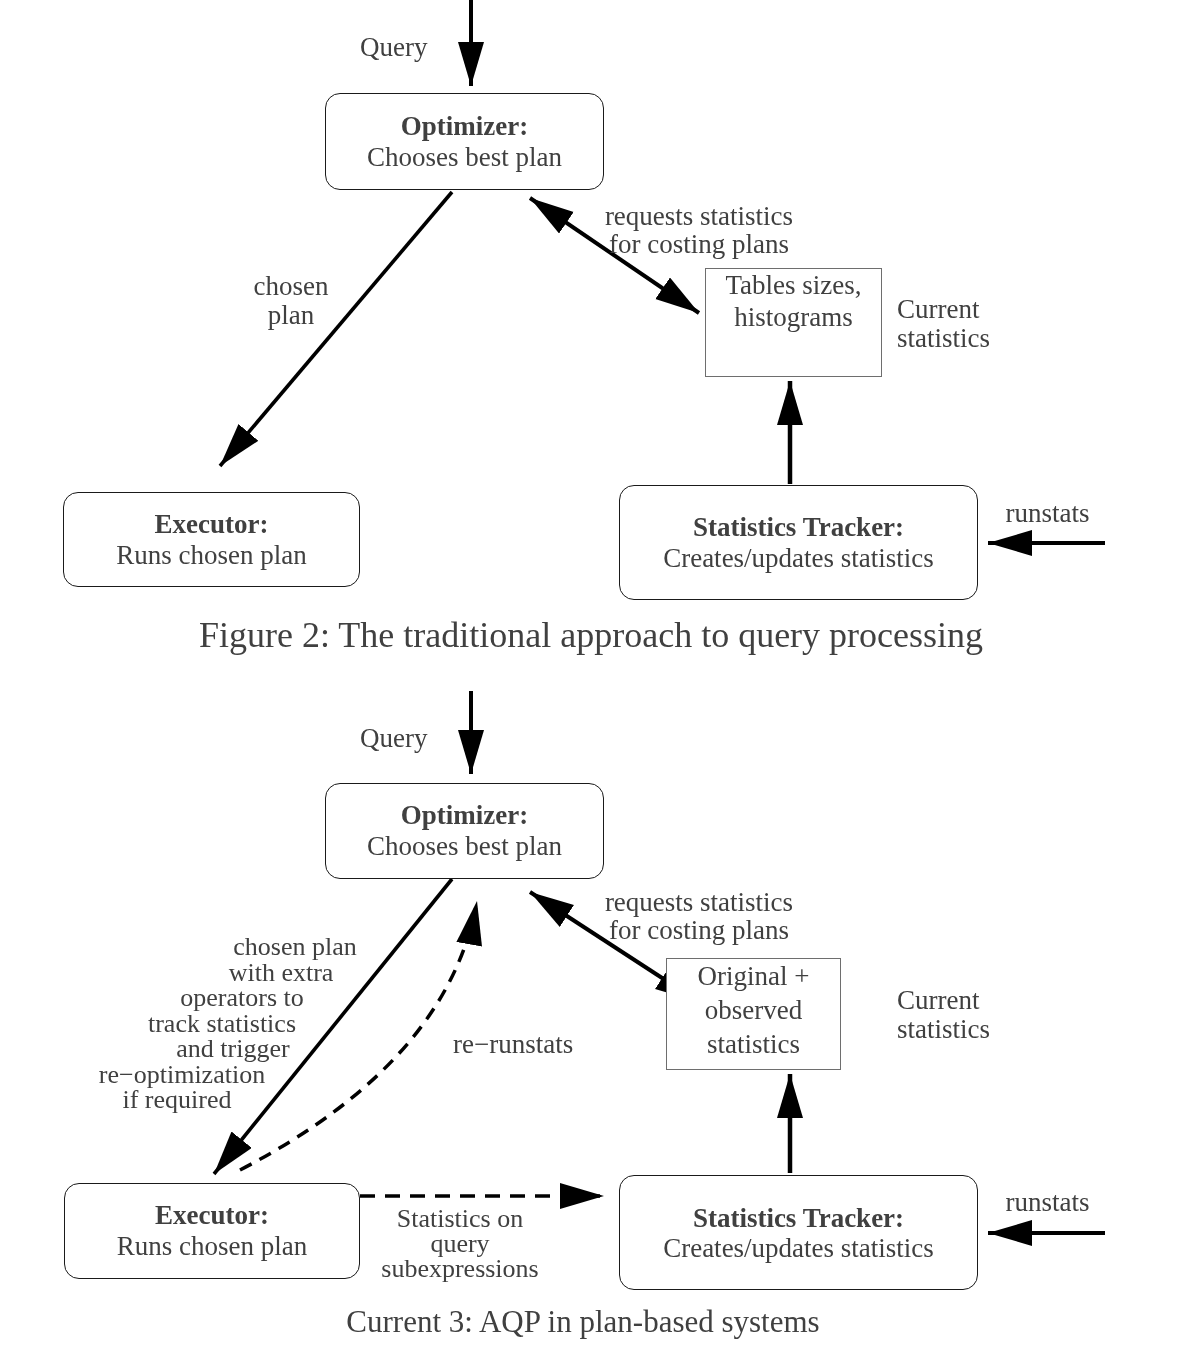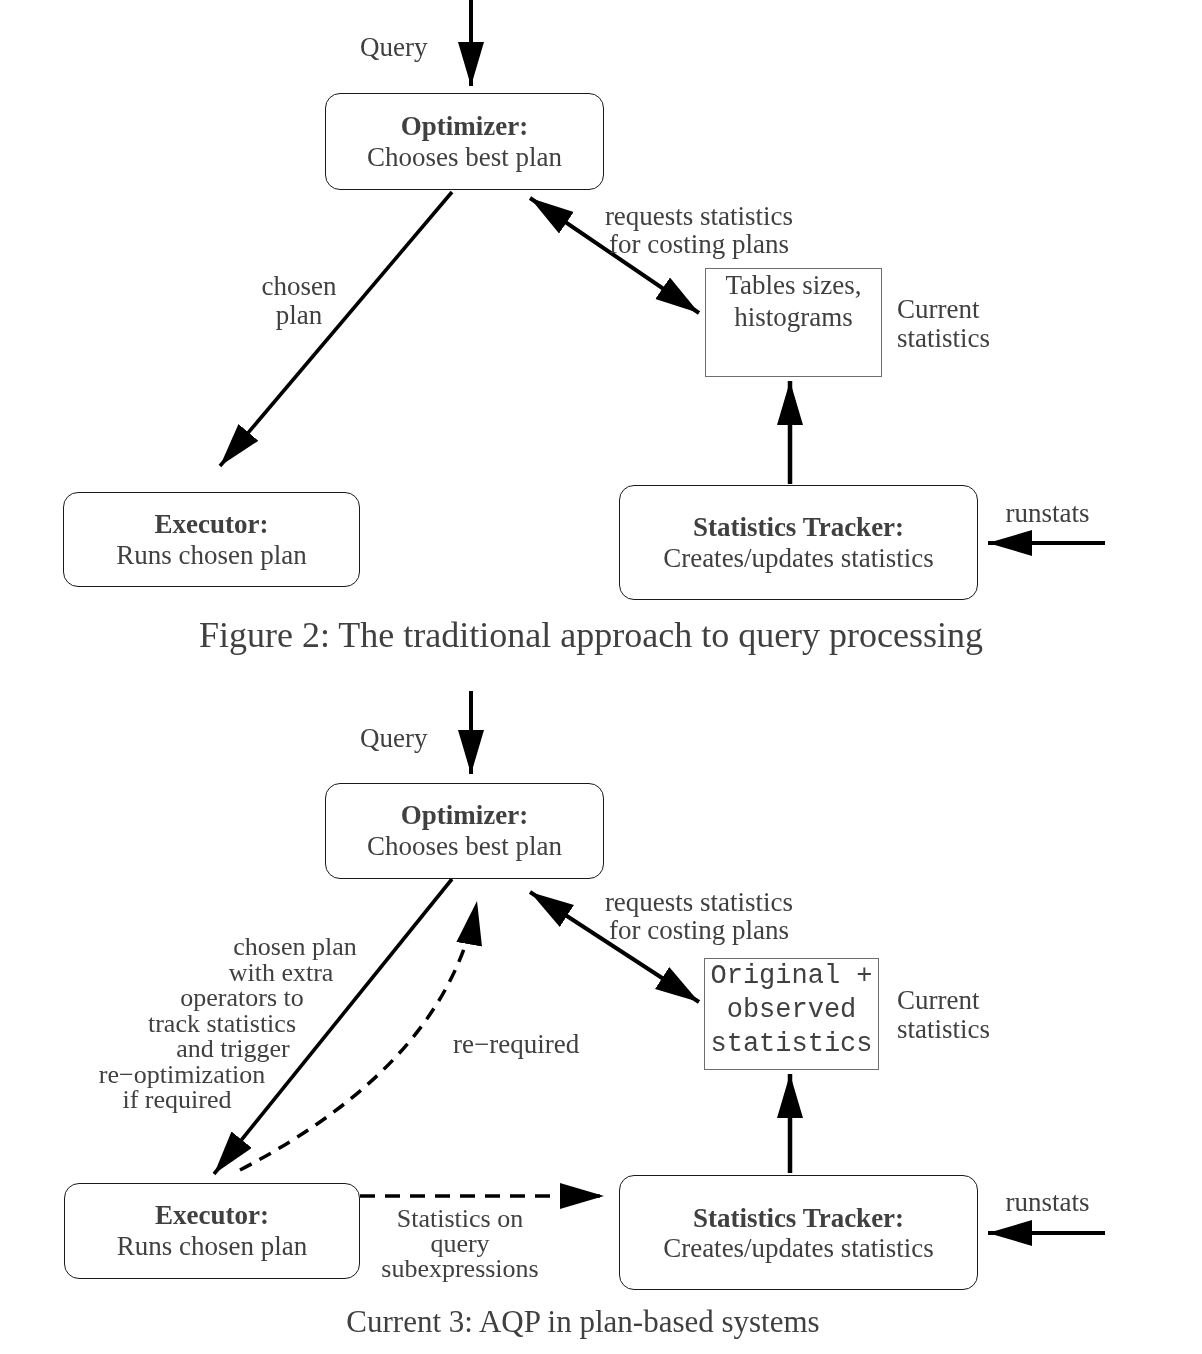--- a/index.html
+++ b/index.html
@@ -34,21 +34,21 @@
     font-size:27px;line-height:32px;
   }
   .box-title{font-weight:bold;text-align:right;}
 
   
   .lbl{position:absolute;font-size:27px;line-height:29px;white-space:nowrap;}
   .lbl.center{text-align:center;white-space:normal;}
 
   .f2-query-label{left:360px;top:33px;}
   .f2-optimizer{left:325px;top:93px;width:277px;height:95px;}
-  .f2-chosen-label{left:239px;top:272px;width:120px;text-align:center;}
+  .f2-chosen-label{left:231px;top:272px;width:120px;text-align:center;}
   .f2-requests-label{left:565px;top:202px;width:268px;line-height:28px;}
   .f2-tables-box{left:705px;top:268px;width:175px;height:107px;}
   .f2-current-label{left:897px;top:295px;}
   .f2-executor{left:63px;top:492px;width:295px;height:93px;}
   .f2-tracker{left:619px;top:485px;width:357px;height:113px;}
   .f2-runstats-label{left:980px;top:499px;width:135px;text-align:center;}
   .f2-caption{left:0;top:615px;width:1166px;text-align:center;font-size:36px;line-height:40px;margin-left:8px;}
 
   .f3-query-label{left:360px;top:724px;}
   .f3-optimizer{left:325px;top:783px;width:277px;height:94px;}
@@ -56,21 +56,21 @@
   .f3-chosen-label div{text-align:center;}
   .f3-chosen-label div:nth-child(1){transform:translateX(70px);}
   .f3-chosen-label div:nth-child(2){transform:translateX(56px);}
   .f3-chosen-label div:nth-child(3){transform:translateX(17px);}
   .f3-chosen-label div:nth-child(4){transform:translateX(-3px);}
   .f3-chosen-label div:nth-child(5){transform:translateX(8px);}
   .f3-chosen-label div:nth-child(6){transform:translateX(-43px);}
   .f3-chosen-label div:nth-child(7){transform:translateX(-48px);}
   .f3-reoptimize-label{left:453px;top:1030px;}
   .f3-requests-label{left:565px;top:888px;width:268px;line-height:28px;}
-  .f3-original-box{left:704px;top:958px;width:173px;height:110px;line-height:34px;font-family:Liberation Mono, monospace;}
+  .f3-original-box{left:666px;top:958px;width:173px;height:110px;line-height:34px;}
   .f3-current-label{left:897px;top:986px;}
   .f3-executor{left:64px;top:1183px;width:294px;height:94px;}
   .f3-stats-on-label{left:348px;top:1206px;width:224px;font-size:26px;line-height:25px;}
   .f3-tracker{left:619px;top:1175px;width:357px;height:113px;line-height:30px;}
   .f3-runstats-label{left:980px;top:1188px;width:135px;text-align:center;}
   .f3-caption{left:0;top:1302px;width:1166px;text-align:center;font-size:31px;line-height:40px;}
 </style>
 </head>
 <body>
 
@@ -152,21 +152,21 @@
   <div class="lbl center f3-chosen-label">
     <div>chosen plan</div>
     <div>with extra</div>
     <div>operators to</div>
     <div>track statistics</div>
     <div>and trigger</div>
     <div>re−optimization</div>
     <div>if required</div>
   </div>
 
-  <div class="lbl f3-reoptimize-label">re−required</div>
+  <div class="lbl f3-reoptimize-label">re−runstats</div>
 
   <div class="lbl center f3-requests-label">
     <div>requests statistics</div>
     <div>for costing plans</div>
   </div>
 
   <div class="sbox f3-original-box">
     <div>Original +</div>
     <div>observed</div>
     <div>statistics</div>

